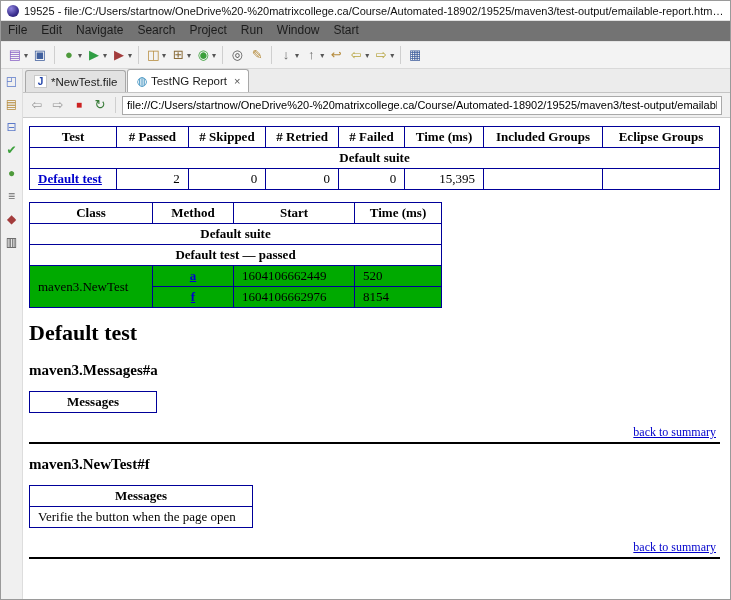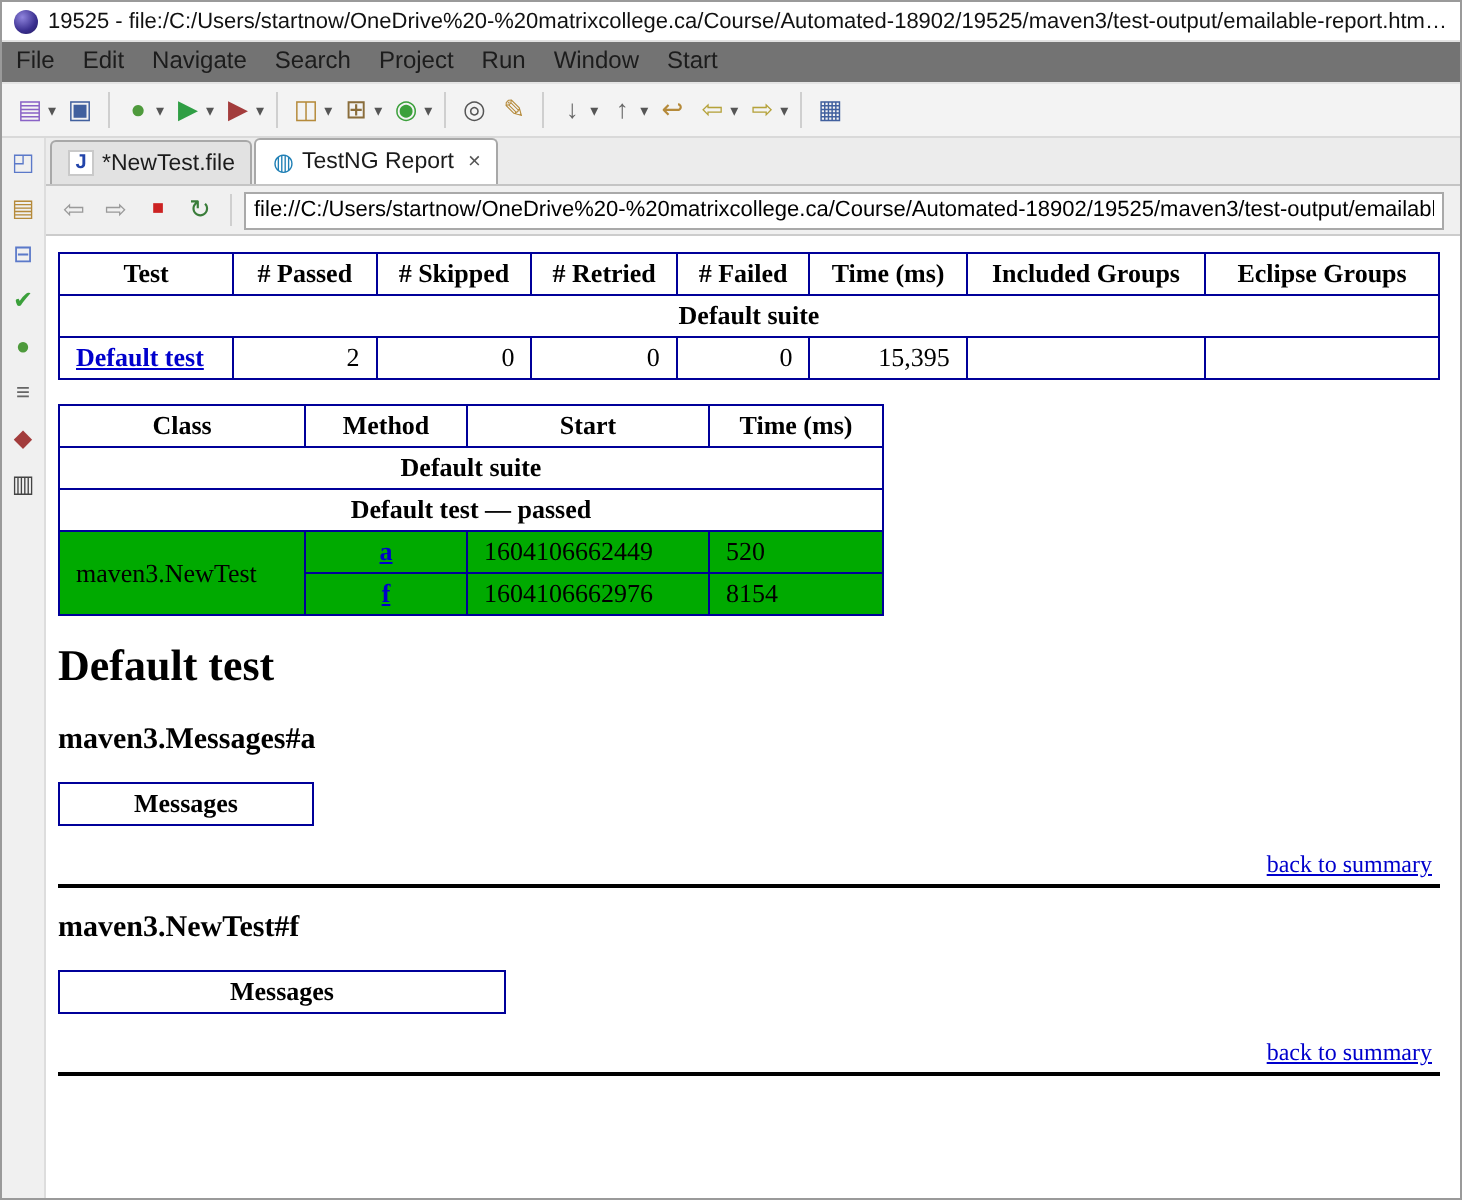--- a/index.html
+++ b/index.html
@@ -243,20 +243,23 @@
           <a>back to summary</a>
         </div>
         <div class="hrline"></div>
 
         <h3 class="sh">maven3.NewTest#f</h3>
         <table class="rt" style="width:224px">
           <tbody>
               <tr>
                 <th>Messages</th>
               </tr>
+          <tr>
+                <td>Verifie the button when the page open</td>
+              </tr>
         </tbody>
           </table>
         <div class="backrow">
           <a>back to summary</a>
         </div>
         <div class="hrline"></div>
 
       </div>
     </div>
   </div>

